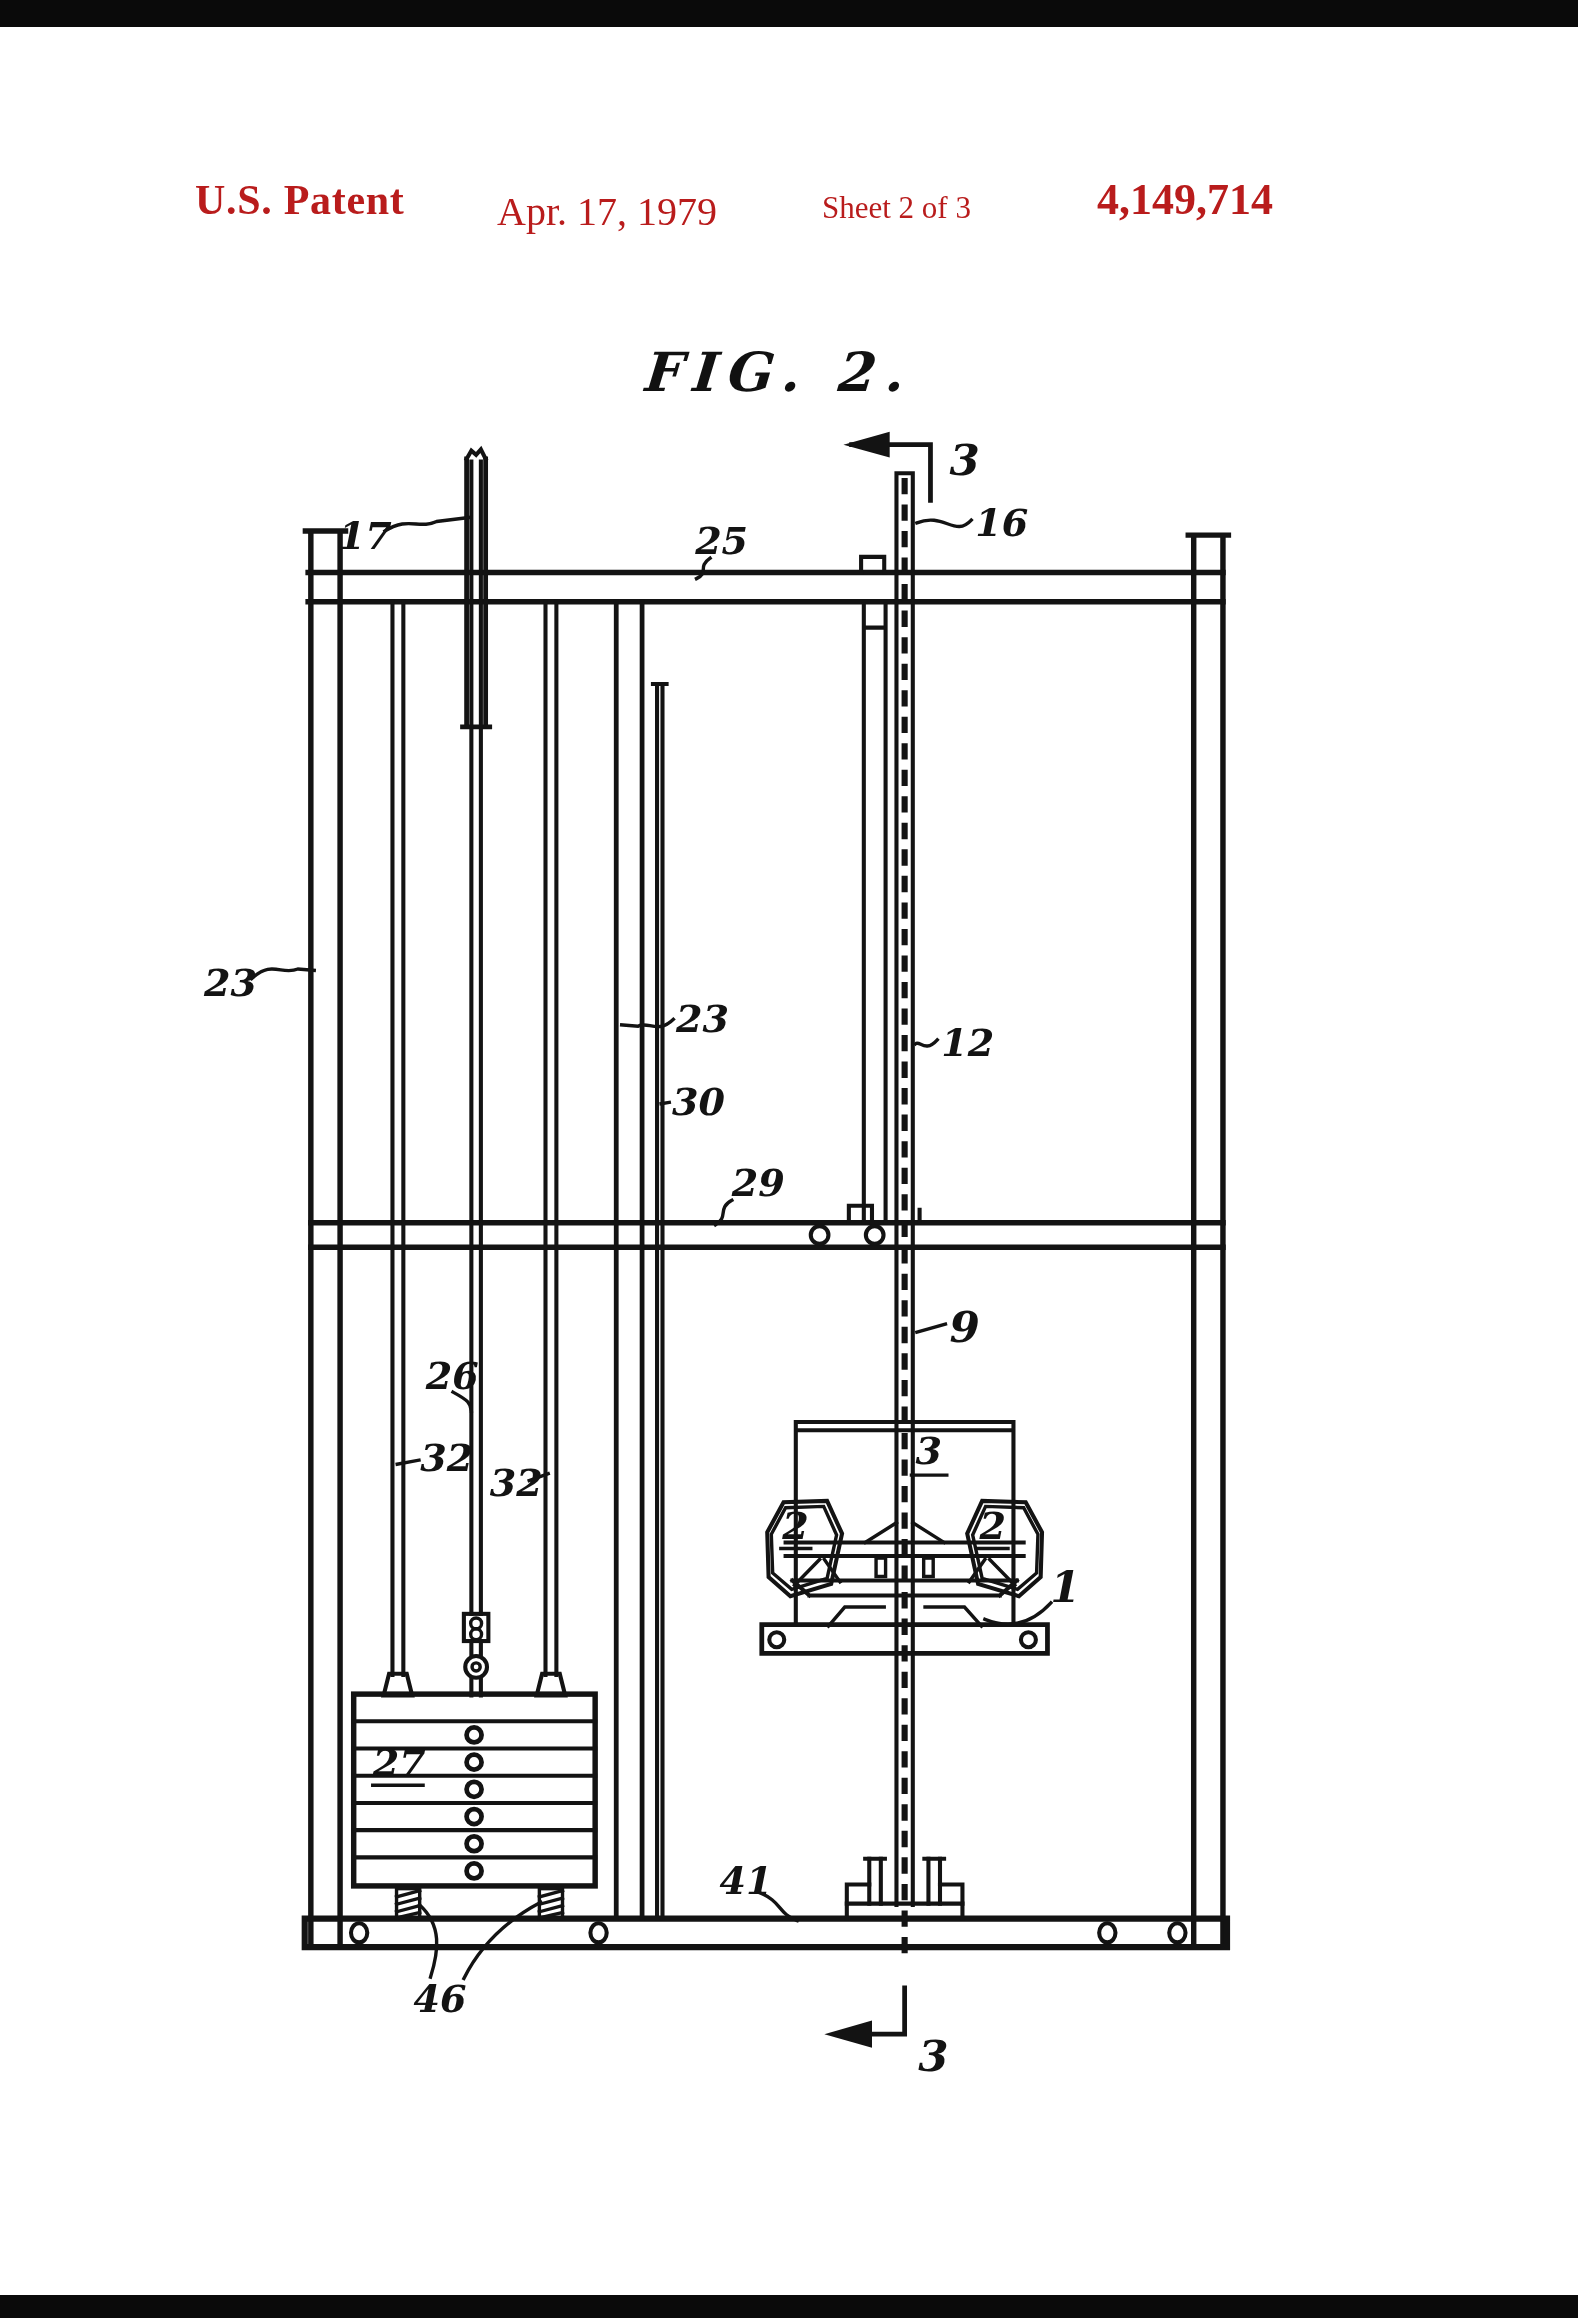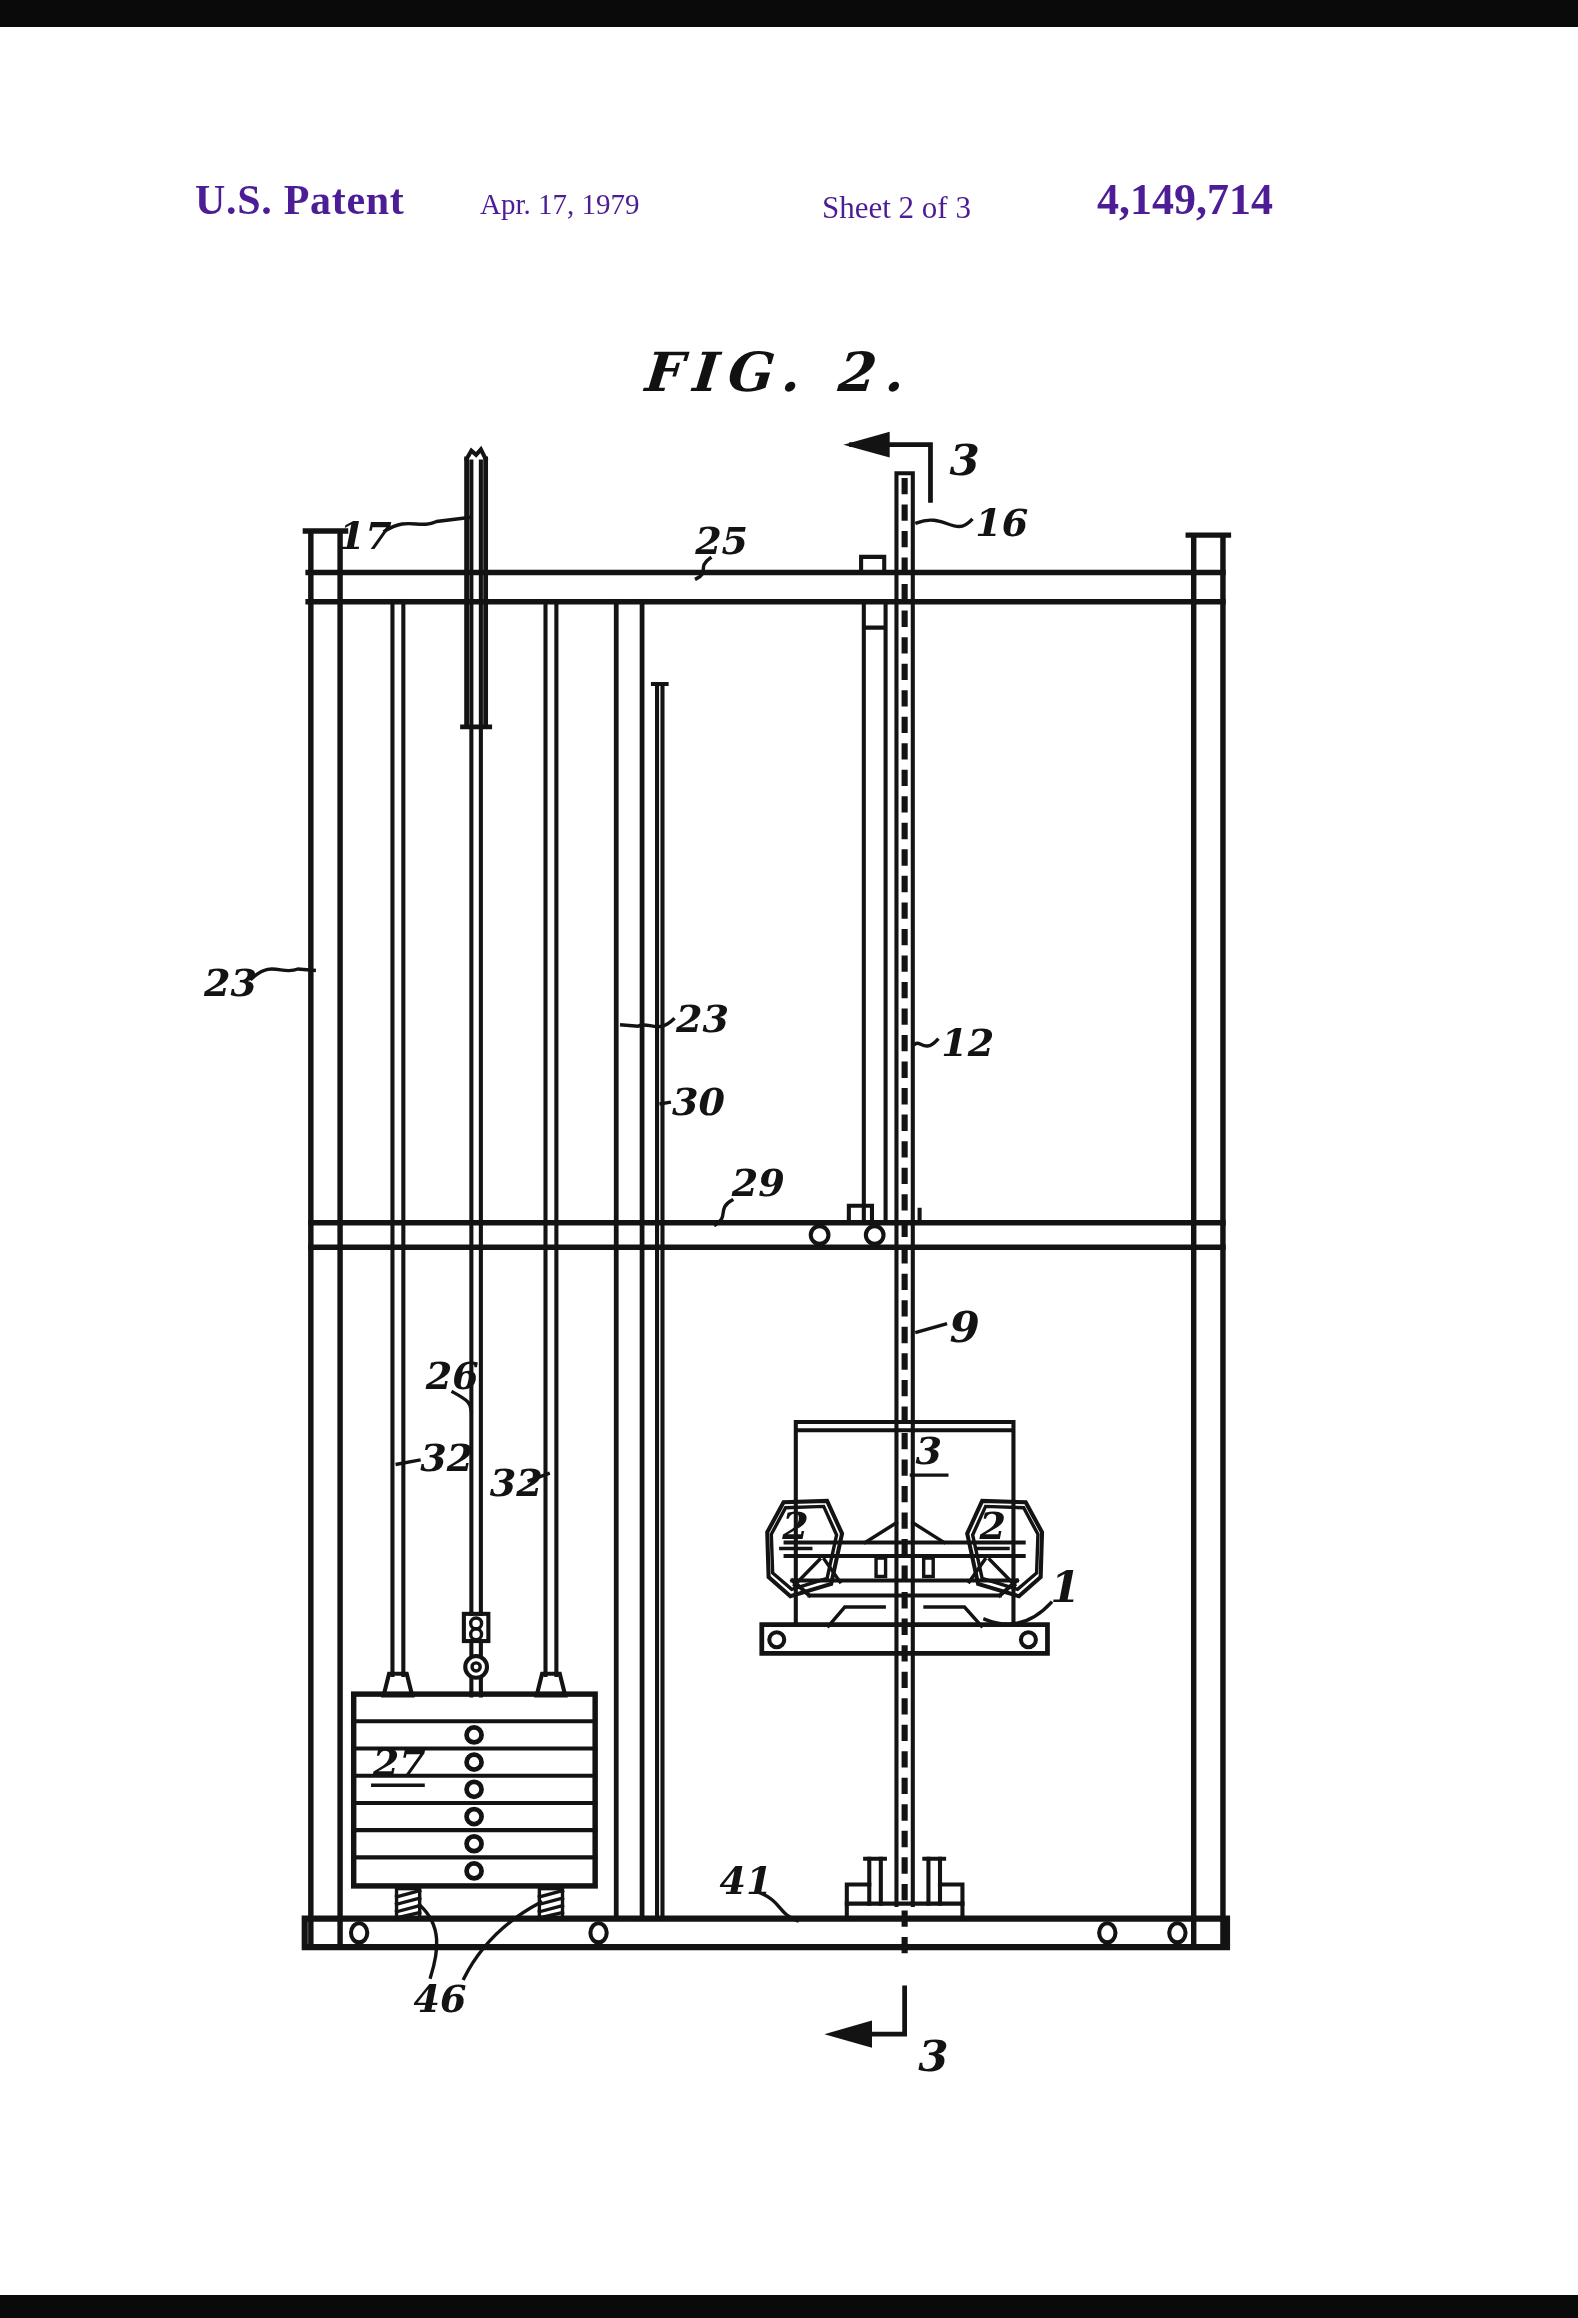--- a/index.html
+++ b/index.html
@@ -6,23 +6,23 @@
   .page{
     position:relative;
     width:1578px;height:2319px;
     background:#ffffff;
     font-family:"Liberation Serif","DejaVu Serif",serif;
     overflow:hidden;
   }
   .bar{position:absolute;left:0;width:1578px;background:#0a0a0a;}
   .bar.top{top:0;height:27px;}
   .bar.bottom{top:2295px;height:23px;}
-  .hdr{position:absolute;color:#4c1d95;white-space:nowrap;}
+  .hdr{position:absolute;color:#b91c1c;white-space:nowrap;}
   .hdr.patent{left:195px;top:176px;font-size:42px;font-weight:bold;letter-spacing:0.7px;}
-  .hdr.date{left:480px;top:188px;font-size:29px;}
+  .hdr.date{left:497px;top:188px;font-size:40px;}
   .hdr.sheet{left:822px;top:190px;font-size:31px;}
   .hdr.number{left:1097px;top:174px;font-size:44px;font-weight:bold;}
   .figtitle{
     position:absolute;left:646px;top:340px;width:272px;
     font-family:"DejaVu Serif",serif;
     font-style:italic;font-weight:bold;
     font-size:54px;letter-spacing:9.5px;color:#111;
     transform:skewX(-6deg);
   }
   svg{position:absolute;left:0;top:0;}

